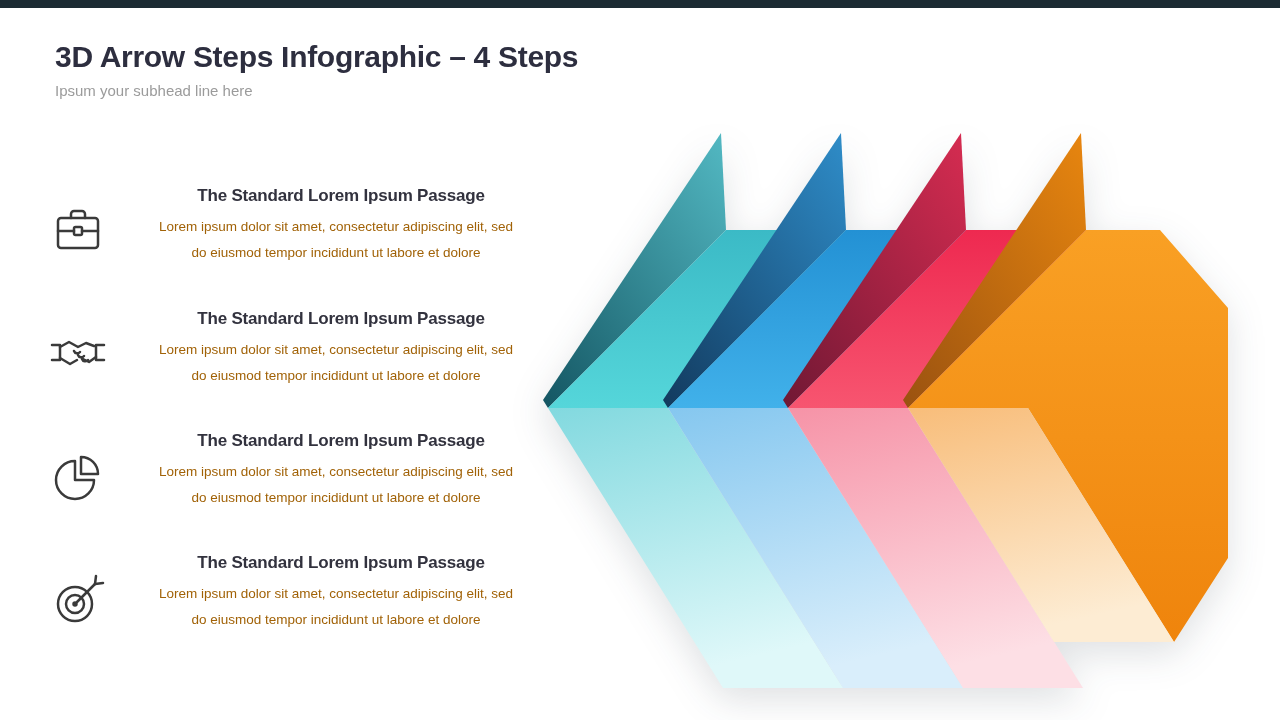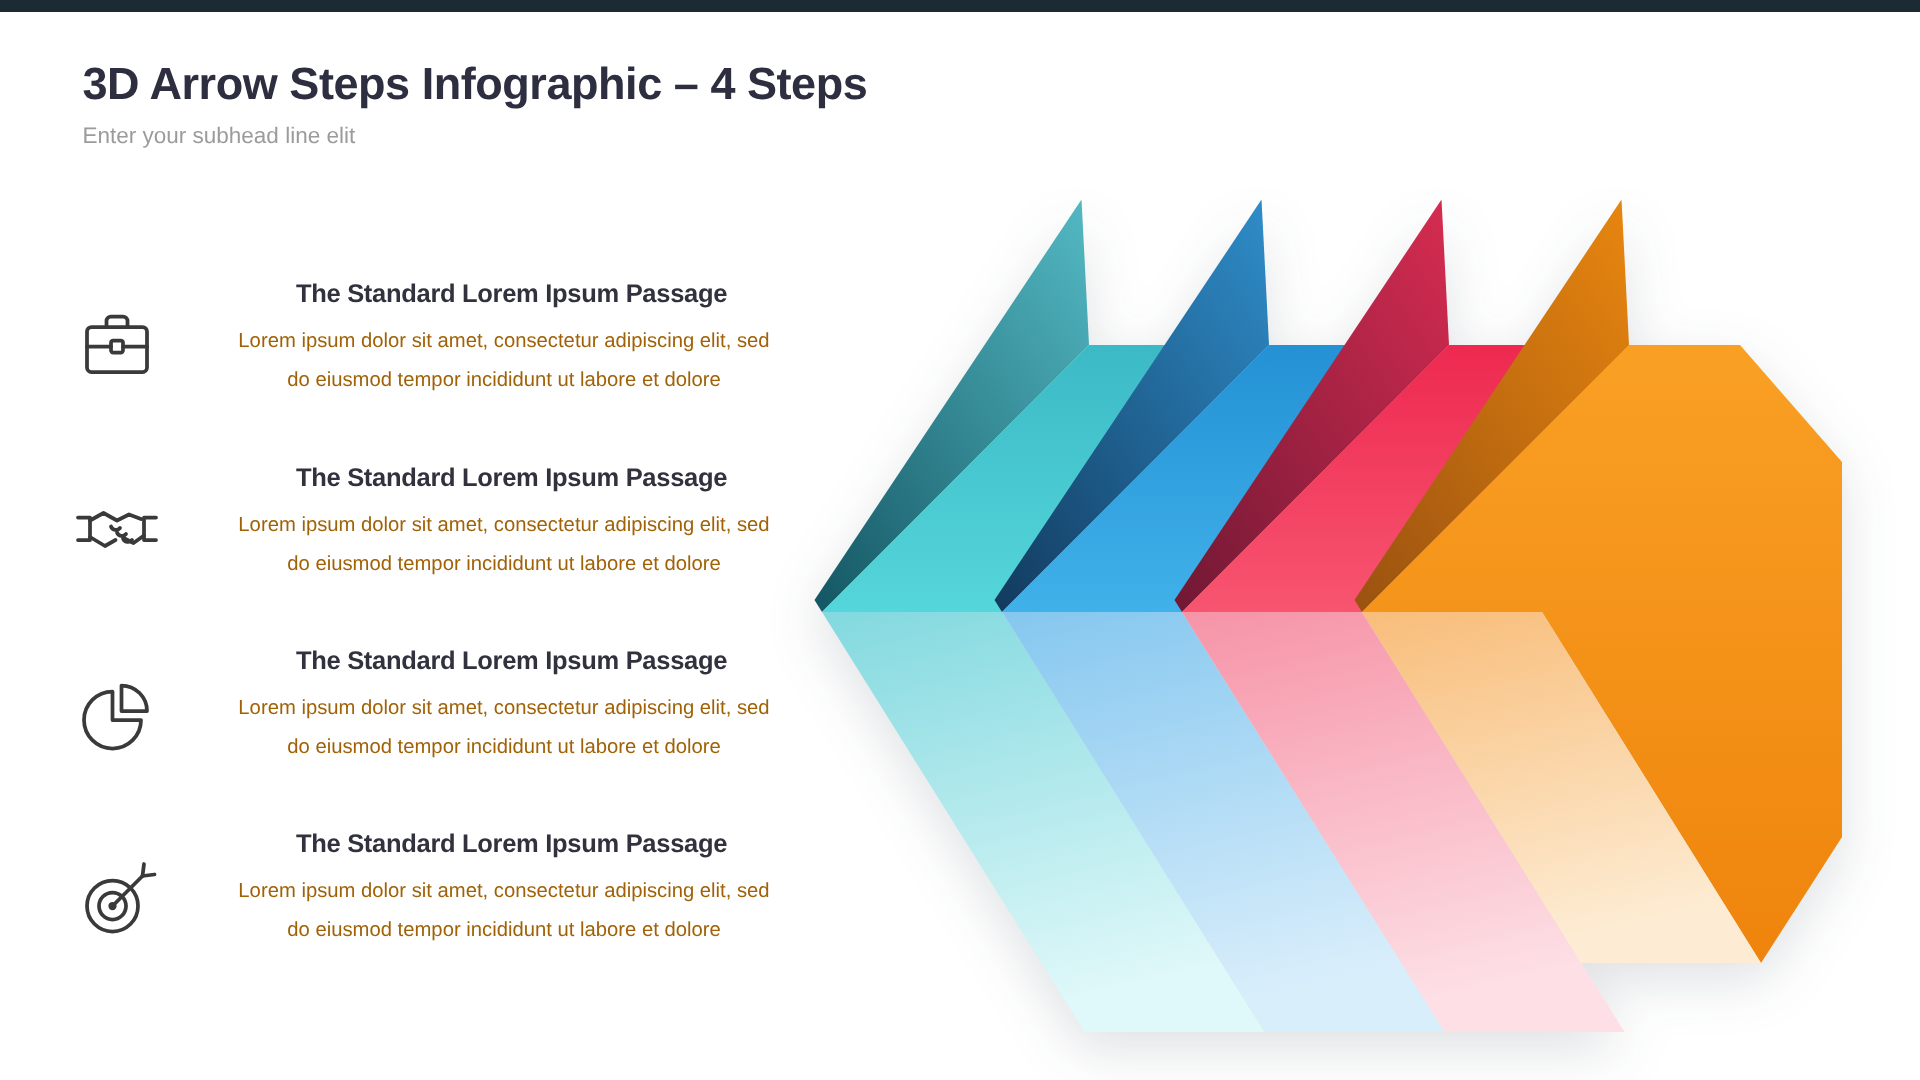--- a/index.html
+++ b/index.html
@@ -36,21 +36,21 @@
 </style>
 </head>
 <body>
 
 <div class="slide">
 
   <div class="top-bar"></div>
 
   <div class="slide-header">
     <h1 class="slide-title">3D Arrow Steps Infographic – 4 Steps</h1>
-    <p class="slide-subtitle">Enter your subhead line elit</p>
+    <p class="slide-subtitle">Ipsum your subhead line here</p>
   </div>
 
   <div class="step" style="top:186px">
     <span class="step-icon">
       <svg viewBox="0 0 56 56">
         <path d="M21 16v-4a3 3 0 0 1 3-3h8a3 3 0 0 1 3 3v4"></path>
         <rect x="8" y="16" width="40" height="30" rx="3"></rect>
         <path d="M8 29h16"></path>
           <path d="M32 29h16"></path>
         <rect x="24" y="25" width="8" height="8" rx="1.5"></rect>

